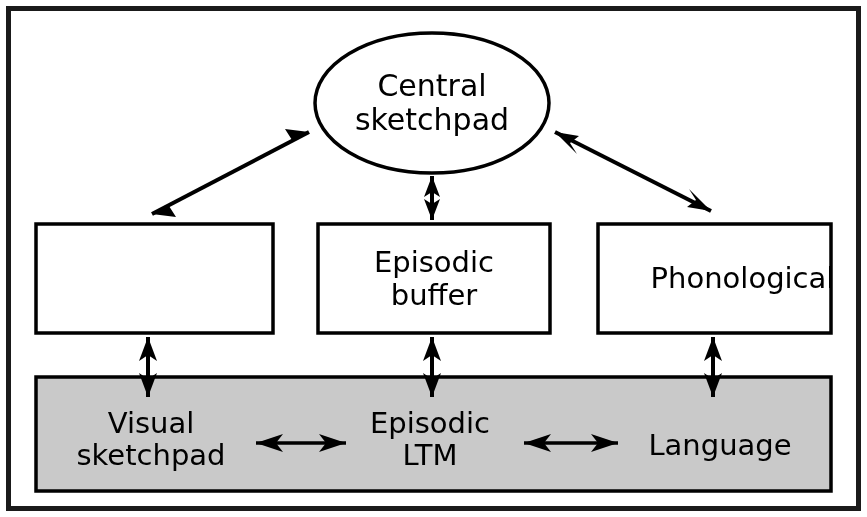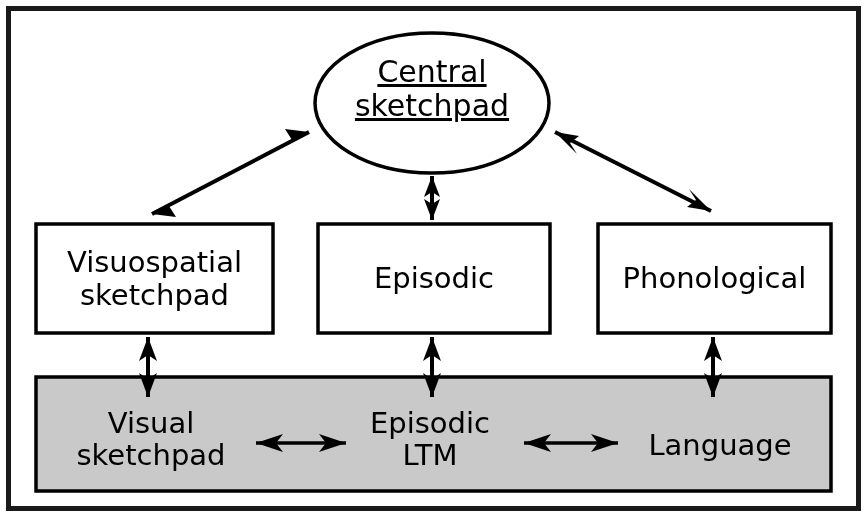--- a/index.html
+++ b/index.html
@@ -97,35 +97,32 @@
       <path d="M 346 443 L 319 434 L 326 443 L 319 452 Z" fill="#000000"></path>
     </g>
 
     <g>
       <line x1="524" y1="443" x2="618" y2="443" stroke="#000000" stroke-width="3.5"></line>
       <path d="M 524 443 L 551 434 L 544 443 L 551 452 Z" fill="#000000"></path>
       <path d="M 618 443 L 591 434 L 598 443 L 591 452 Z" fill="#000000"></path>
     </g>
   </svg>
 
-  <div class="node-label lbl-ellipse" style="left:315px; top:19px; width:234px; height:140px;text-decoration:underline;">
+  <div class="node-label lbl-ellipse" style="left:315px; top:33px; width:234px; height:140px;">
     <span>Central</span>
     <span>sketchpad</span>
   </div>
 
-  <div class="node-label lbl-box" style="left:36px; top:224px; width:237px; height:109px;">
-    <span>Visuospatial</span>
-    <span>sketchpad</span>
-  </div>
 
   <div class="node-label lbl-box" style="left:318px; top:224px; width:232px; height:109px;">
     <span>Episodic</span>
+    <span>buffer</span>
   </div>
 
-  <div class="node-label lbl-box" style="left:598px; top:224px; width:233px; height:109px;">
+  <div class="node-label lbl-box" style="left:598px; top:224px; width:233px; height:109px;padding-left:28px;">
     <span>Phonological</span>
   </div>
 
   <div class="node-label lbl-ltm" style="left:60px; top:398px; width:182px; height:82px;">
     <span>Visual</span>
     <span>sketchpad</span>
   </div>
 
   <div class="node-label lbl-ltm" style="left:352px; top:398px; width:156px; height:82px;">
     <span>Episodic</span>

